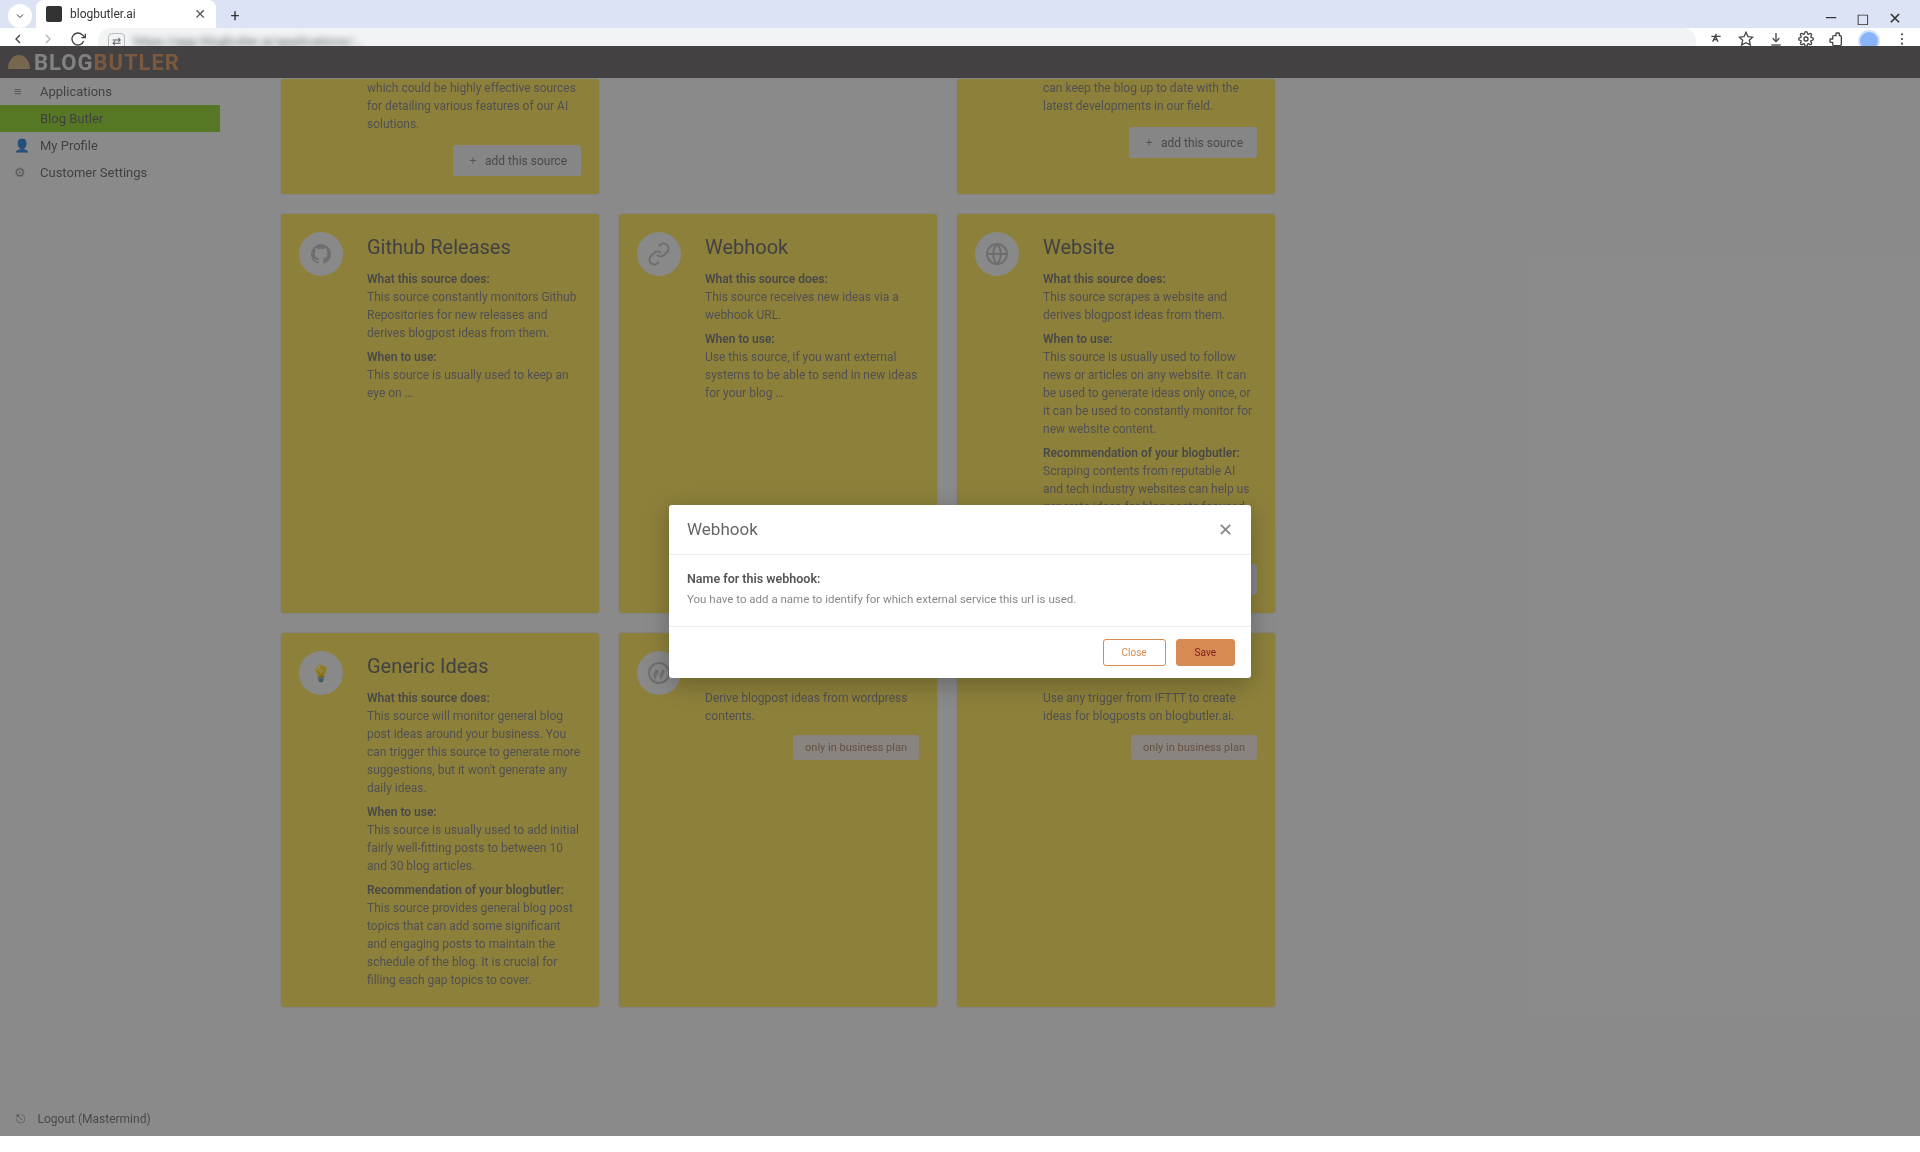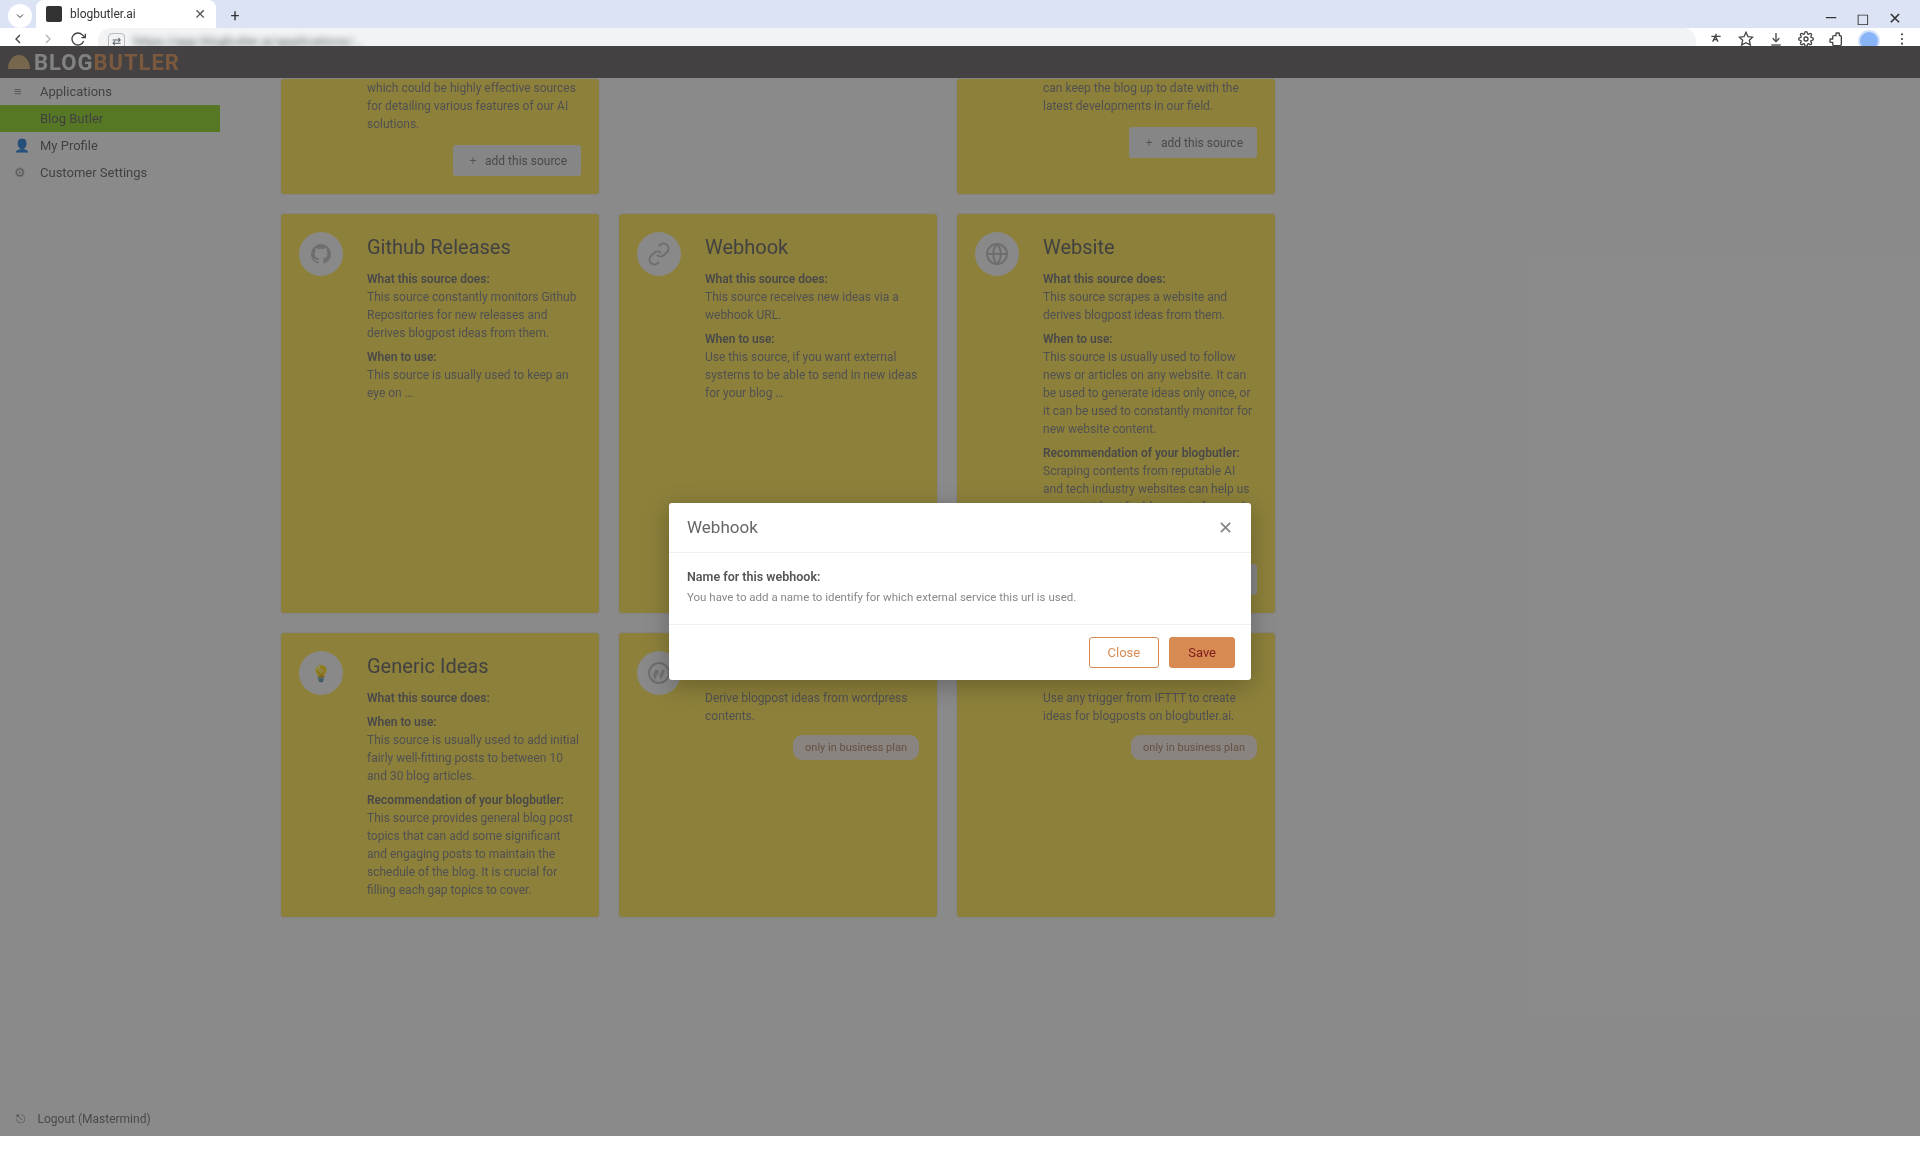--- a/index.html
+++ b/index.html
@@ -44,36 +44,36 @@
 
 .content { flex:1; overflow:auto; padding:0 30px 40px 60px; }
 .card-grid { display:flex; flex-wrap:wrap; gap:18px; }
 .card { width:320px; background:#fde047; border:1px solid #e9e9e9; border-radius:4px; padding:18px; display:flex; gap:24px; }
 .card.truncated { padding-top:0; }
 .card .card-icon { width:44px; height:44px; flex-shrink:0; border-radius:50%; background:#f3f3f3; display:flex; align-items:center; justify-content:center; color:#b8b8b8;}
 .card .card-body { flex:1; font-size:12px; color:#777; line-height:1.5;}
 .card h3 { font-size:20px; font-weight:400; color:#555; margin-bottom:8px;}
 .card .section-label { font-weight:600; color:#666; margin-top:6px; font-size:12px;}
 .card .add-btn { margin-top:12px; float:right; background:#eee; border:none; padding:7px 14px; font-size:12px; color:#666; border-radius:3px; display:inline-flex; align-items:center; gap:6px;}
-.card .badge-btn { margin-top:10px; background:#f3e8e0; border:none; padding:6px 12px; font-size:11px; color:#a37a57; border-radius:9px; float:right;}
+.card .badge-btn { margin-top:10px; background:#f3e8e0; border:none; padding:6px 12px; font-size:11px; color:#a37a57; border-radius:3px; float:right;}
 
 
 .overlay { position:absolute; inset:0; background:rgba(50,50,50,0.55); display:flex; align-items:center; justify-content:center;}
 .modal { width:582px; background:#fff; border-radius:3px; box-shadow:0 6px 24px rgba(0,0,0,0.25); font-size:13px; color:#555;}
 .modal-header { display:flex; align-items:center; justify-content:space-between; padding:14px 18px; border-bottom:1px solid #eee;}
 .modal-header h2 { font-size:17px; font-weight:400; color:#666;}
 .modal-close { font-size:18px; color:#888; cursor:pointer; background:none; border:none;}
 .modal-body { padding:16px 18px 20px 18px; }
 .modal-body label { display:block; font-size:12.5px; color:#555; font-weight:600; margin-bottom:6px;}
 .modal-body input[type=text] { width:100%; height:30px; border:1px solid #ccc; border-radius:3px; padding:0 8px; font-size:13px; color:#777;}
 .hint { font-size:11.5px; color:#888; margin-top:6px;}
 .underline-red { position:relative; }
 .underline-red::after { content:""; position:absolute; left:8px; bottom:4px; width:96px; height:2px; background:#e24c3f; border-radius:1px;}
 .modal-footer { padding:12px 16px; border-top:1px solid #eee; display:flex; justify-content:flex-end; gap:10px;}
-.btn { padding:7px 18px; font-size:13px; border-radius:3px; cursor:pointer; }
+.btn { padding:7px 18px; font-size:10px; border-radius:3px; cursor:pointer; }
 .btn-close { background:#fff; border:1px solid #d78a52; color:#d78a52;}
 .btn-save { background:#d78a52; border:1px solid #d78a52; color:#7f1d1d;}
 </style>
 </head>
 <body>
 
 <div class="browser-chrome">
   <div class="tab-strip">
     <div class="tab-controls">
       <div class="chev-down-btn">
@@ -244,20 +244,21 @@
           </div>
         </div>
       </div>
 
       <div class="card-grid">
         <div class="card">
           <div class="card-icon">💡</div>
           <div class="card-body">
             <h3>Generic Ideas</h3>
             <div class="section-label">What this source does:</div>
+            <div>This source will monitor general blog post ideas around your business. You can trigger this source to generate more suggestions, but it won't generate any daily ideas.</div>
             <div class="section-label">When to use:</div>
             <div>This source is usually used to add initial fairly well-fitting posts to between 10 and 30 blog articles.</div>
             <div class="section-label">Recommendation of your blogbutler:</div>
             <div>This source provides general blog post topics that can add some significant and engaging posts to maintain the schedule of the blog. It is crucial for filling each gap topics to cover.</div>
           </div>
         </div>
 
         <div class="card">
           <div class="card-icon">
               <svg width="24" height="24" viewBox="0 0 24 24" fill="currentColor">

